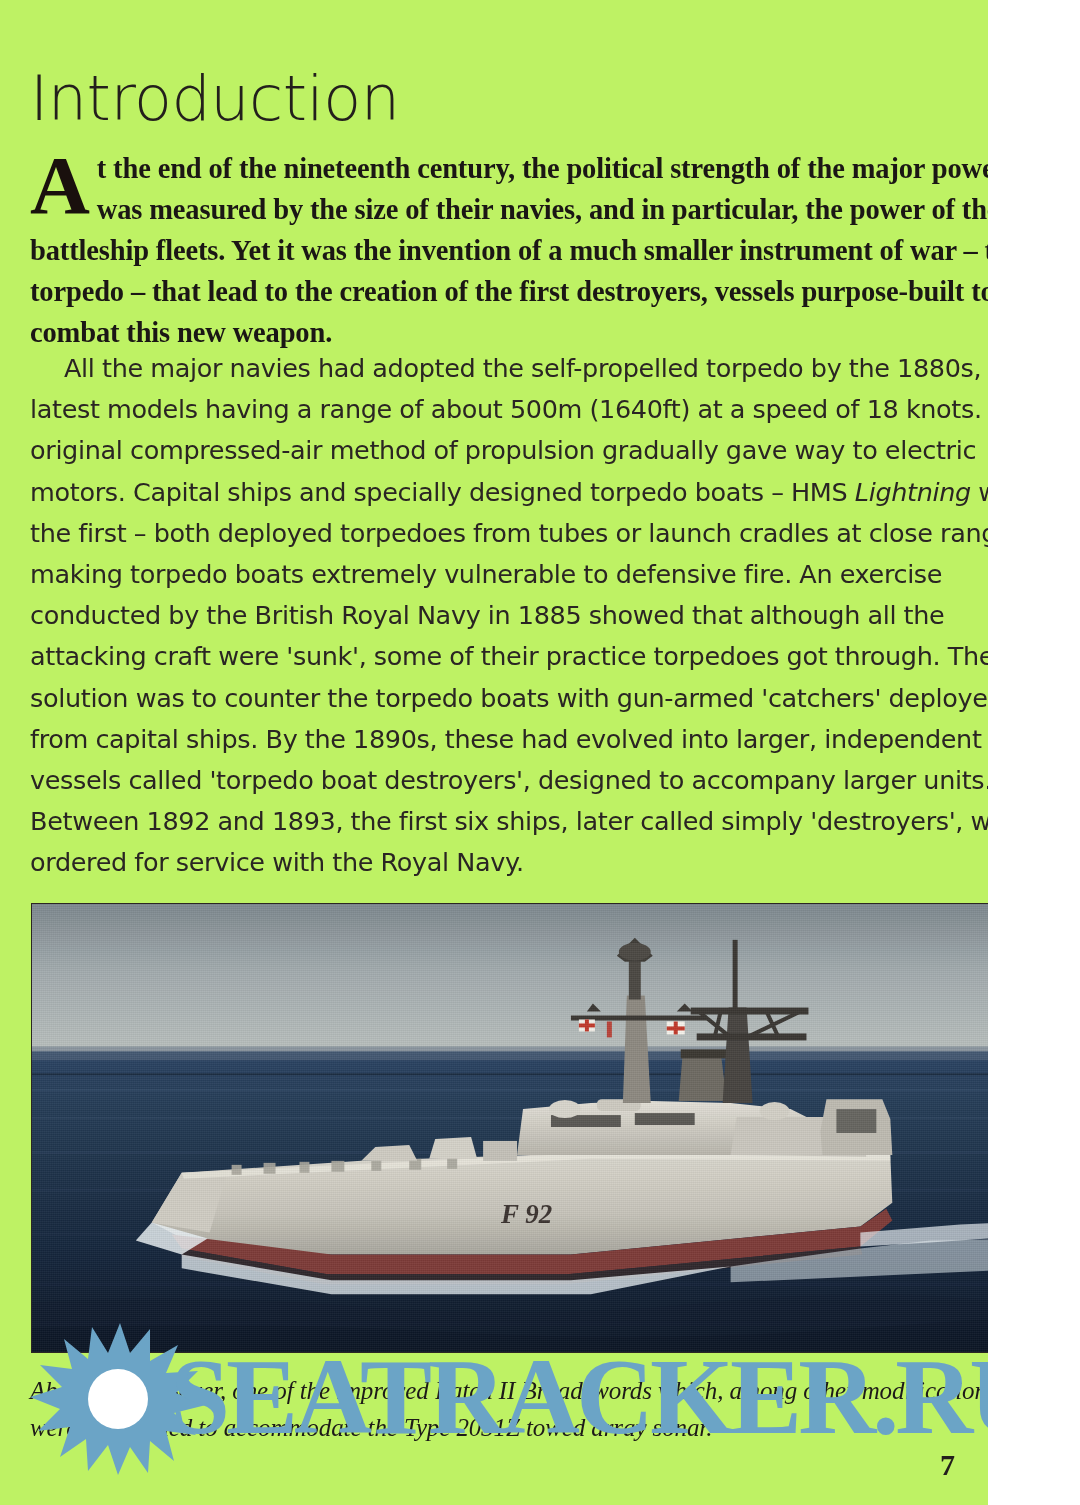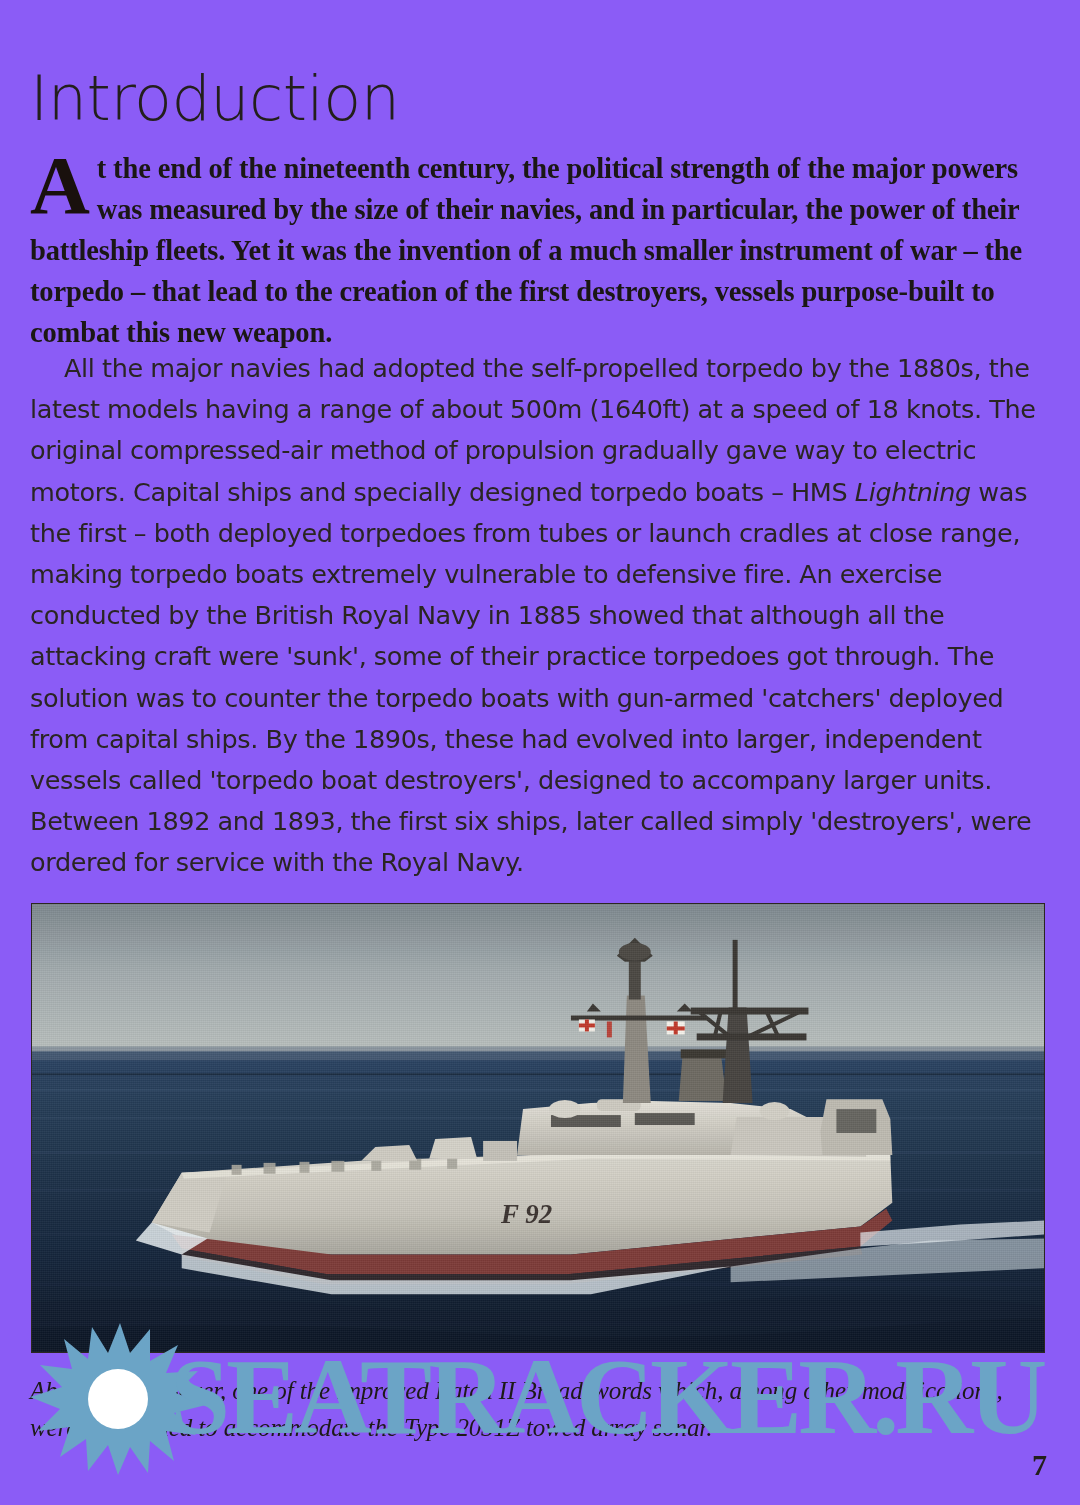--- a/index.html
+++ b/index.html
@@ -3,23 +3,23 @@
 <meta charset="utf-8">
 <title>Introduction</title>
 <style>
   html, body {
     margin: 0;
     padding: 0;
     background: #ffffff;
   }
   .page {
     position: relative;
-    width: 1080px;
+    width: 988px;
     height: 1505px;
-    background: #8b5cf6;
+    background: #bef264;
     overflow: hidden;
     font-family: "Liberation Sans", sans-serif;
   }
 
   
   .page-title {
     position: absolute;
     left: 30px;
     top: 26px;
     font-family: "DejaVu Sans", sans-serif;

